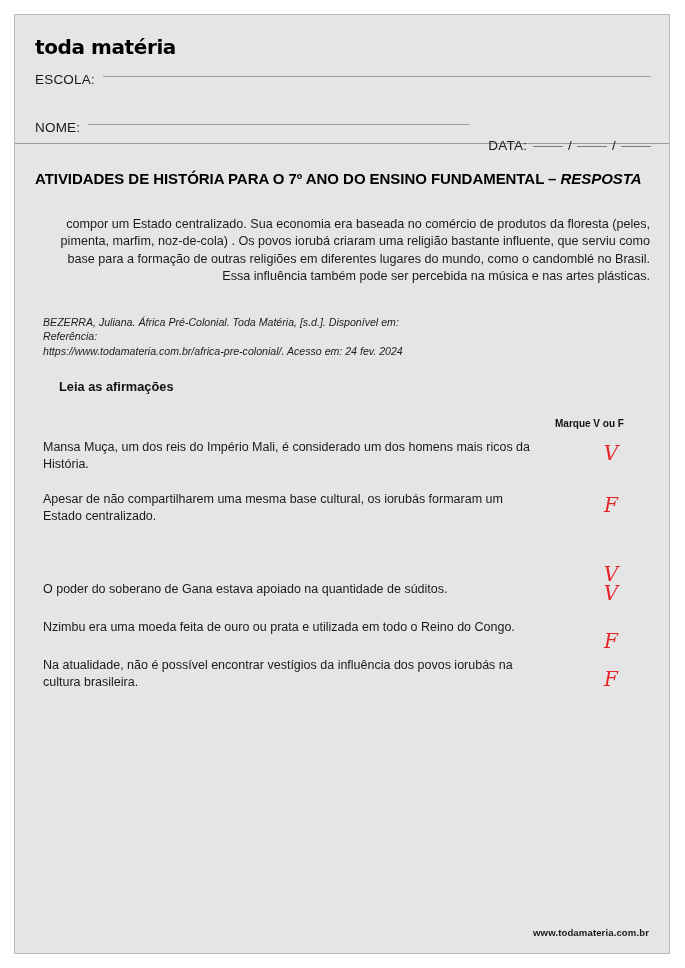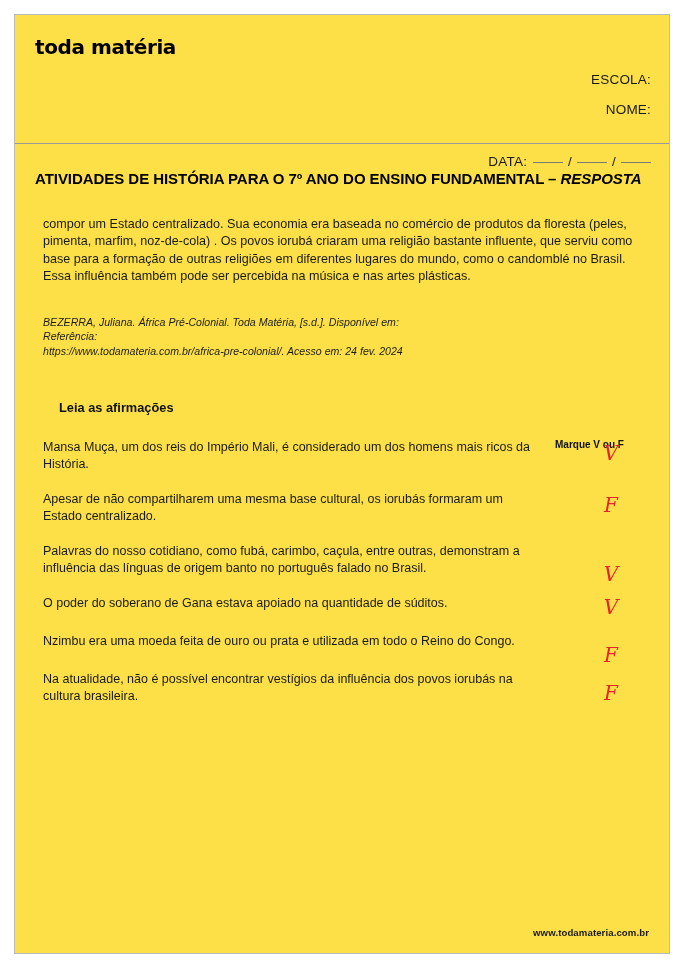--- a/index.html
+++ b/index.html
@@ -15,21 +15,21 @@
     -webkit-font-smoothing: antialiased;
   }
 
   .page {
     position: absolute;
     left: 14px;
     top: 14px;
     width: 656px;
     height: 940px;
     border: 1px solid #b9b9b9;
-    background: #fde047;
+    background: #e5e5e5;
     box-sizing: border-box;
   }
 
   
   .header {
     position: relative;
     height: 129px;
     border-bottom: 1px solid #9a9a9a;
     box-sizing: border-box;
   }
@@ -42,25 +42,24 @@
     font-weight: 700;
     font-size: 20px;
     letter-spacing: -0.4px;
     color: #000000;
     white-space: nowrap;
   }
 
   .field-row {
     position: absolute;
     display: flex;
-    align-items: flex-end;
+    align-items: center;
     font-size: 13.5px;
     color: #1a1a1a;
     letter-spacing: 0.2px;
-    flex-direction: column;
   }
   .field-escola { left: 20px; top: 57px; width: 616px; }
   .field-nome   { left: 20px; top: 87px; width: 616px; }
 
   .field-label { white-space: nowrap; }
 
   .field-rule {
     flex: 1 1 auto;
     border-bottom: 1px solid #9d9d9d;
     margin-left: 8px;
@@ -104,39 +103,40 @@
 
   
   .intro {
     position: absolute;
     left: 28px;
     top: 201px;
     width: 607px;
     font-size: 12.6px;
     line-height: 17.4px;
     color: #1a1a1a;
+    text-align: right;
   }
 
   
   .reference {
     position: absolute;
     left: 28px;
     top: 300px;
     width: 520px;
     font-size: 10.6px;
     line-height: 14.4px;
     font-style: italic;
     color: #1c1c1c;
   }
 
   
   .table-head {
     position: absolute;
     left: 28px;
-    top: 385px;
+    top: 364px;
     width: 607px;
     height: 20px;
   }
   .table-head .col-left {
     position: absolute;
     left: 16px;
     top: 0;
     font-size: 12.8px;
     font-weight: 700;
     color: #111111;
@@ -255,21 +255,20 @@
       <div class="stmt-text">Mansa Muça, um dos reis do Império Mali, é considerado um dos homens mais ricos da História.</div>
       <div class="stmt-answer ans-1">V</div>
     </div>
 
     <div class="stmt-row">
       <div class="stmt-text">Apesar de não compartilharem uma mesma base cultural, os iorubás formaram um Estado centralizado.</div>
       <div class="stmt-answer ans-2">F</div>
     </div>
 
     <div class="stmt-row">
-      <div class="stmt-text">Palavras do nosso cotidiano, como fubá, carimbo, caçula, entre outras, demonstram a influência das línguas de origem banto no português falado no Brasil.</div>
       <div class="stmt-answer ans-3">V</div>
     </div>
 
     <div class="stmt-row">
       <div class="stmt-text">O poder do soberano de Gana estava apoiado na quantidade de súditos.</div>
       <div class="stmt-answer ans-4">V</div>
     </div>
 
     <div class="stmt-row">
       <div class="stmt-text">Nzimbu era uma moeda feita de ouro ou prata e utilizada em todo o Reino do Congo.</div>

